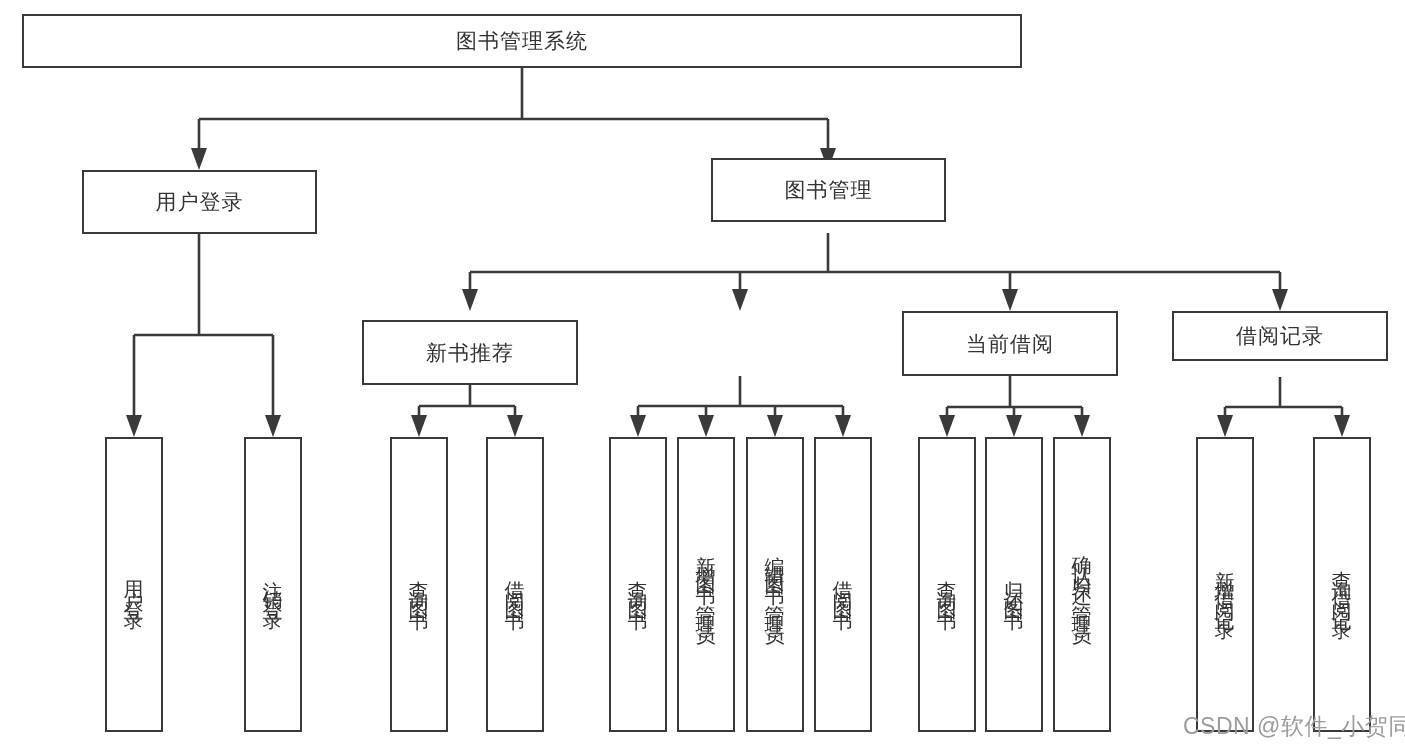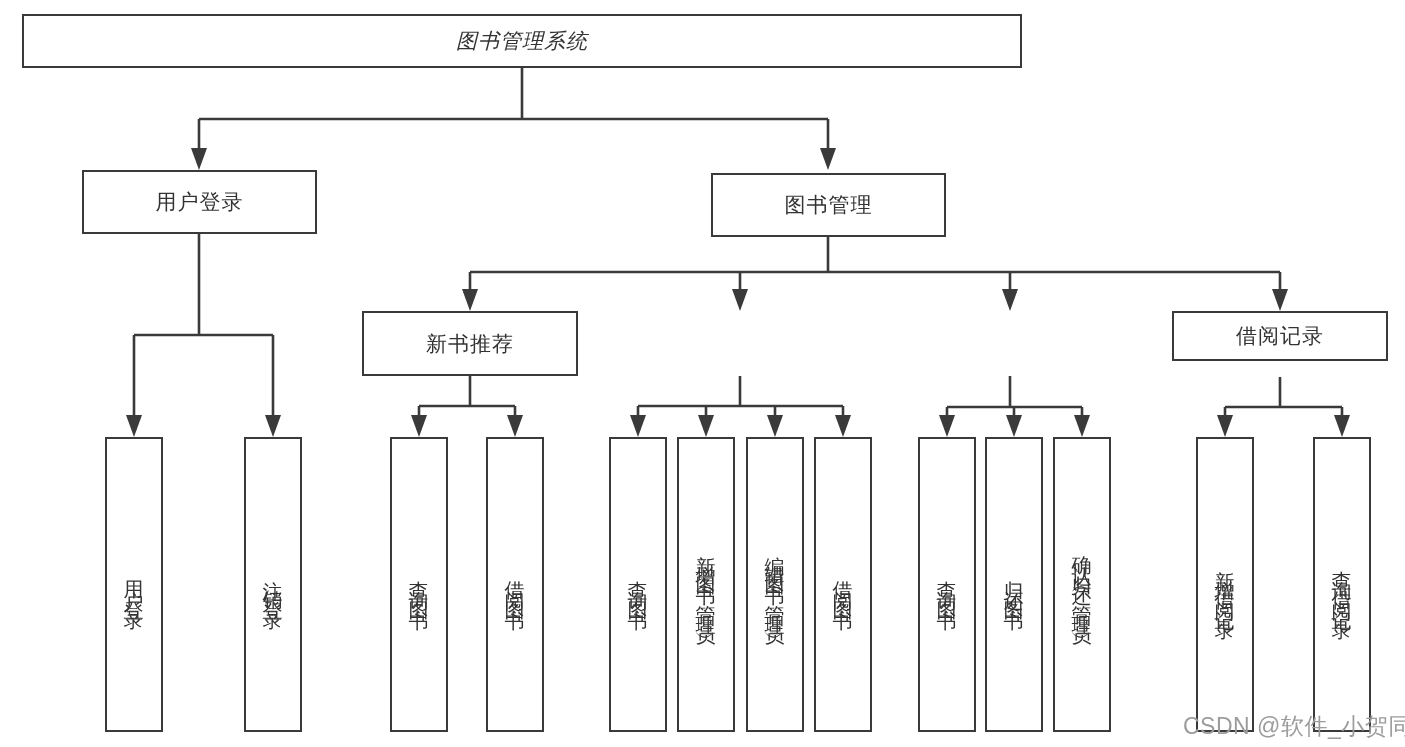--- a/index.html
+++ b/index.html
@@ -94,33 +94,36 @@
       <path d="M767 415 L783 415 L775 437 Z"></path>
       <path d="M835 415 L851 415 L843 437 Z"></path>
       <path d="M939 415 L955 415 L947 437 Z"></path>
       <path d="M1006 415 L1022 415 L1014 437 Z"></path>
       <path d="M1074 415 L1090 415 L1082 437 Z"></path>
       <path d="M1217 415 L1233 415 L1225 437 Z"></path>
       <path d="M1334 415 L1350 415 L1342 437 Z"></path>
     </g>
   </svg>
 
-  <div class="box" style="left:22px;top:14px;width:1000px;height:54px;font-style:italic;">
+  <div class="box" style="left:22px;top:14px;width:1000px;height:54px;">
     <span class="hlabel">图书管理系统</span>
   </div>
 
   <div class="box" style="left:82px;top:170px;width:235px;height:64px;">
     <span class="hlabel">用户登录</span>
   </div>
-  <div class="box" style="left:711px;top:173px;width:235px;height:64px;">
+  <div class="box" style="left:711px;top:158px;width:235px;height:64px;">
     <span class="hlabel">图书管理</span>
   </div>
 
-  <div class="box" style="left:362px;top:311px;width:216px;height:65px;">
+  <div class="box" style="left:362px;top:320px;width:216px;height:65px;">
     <span class="hlabel">新书推荐</span>
+  </div>
+  <div class="box" style="left:902px;top:311px;width:216px;height:65px;">
+    <span class="hlabel">当前借阅</span>
   </div>
   <div class="box" style="left:1172px;top:311px;width:216px;height:50px;">
     <span class="hlabel">借阅记录</span>
   </div>
 
   <div class="box leaf" style="left:105px;">
     <span class="vlabel">用户登录</span>
   </div>
   <div class="box leaf" style="left:244px;">
     <span class="vlabel">注销登录</span>

